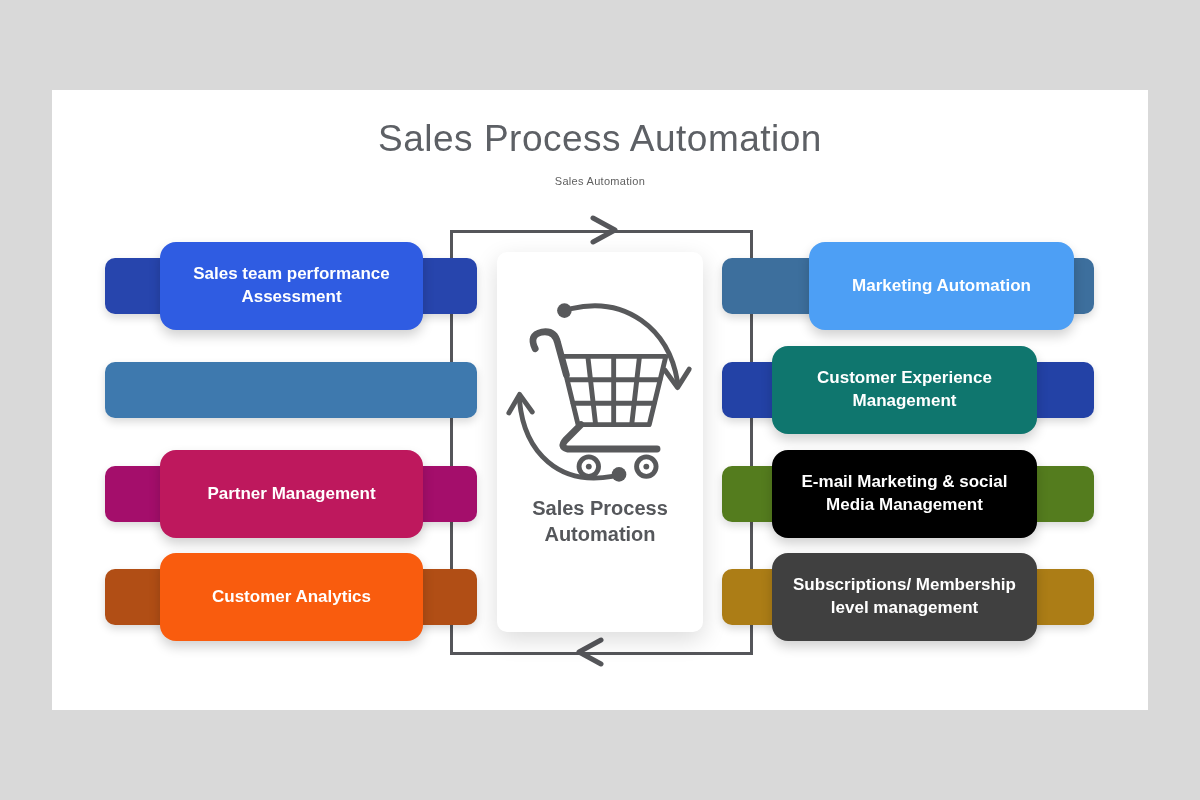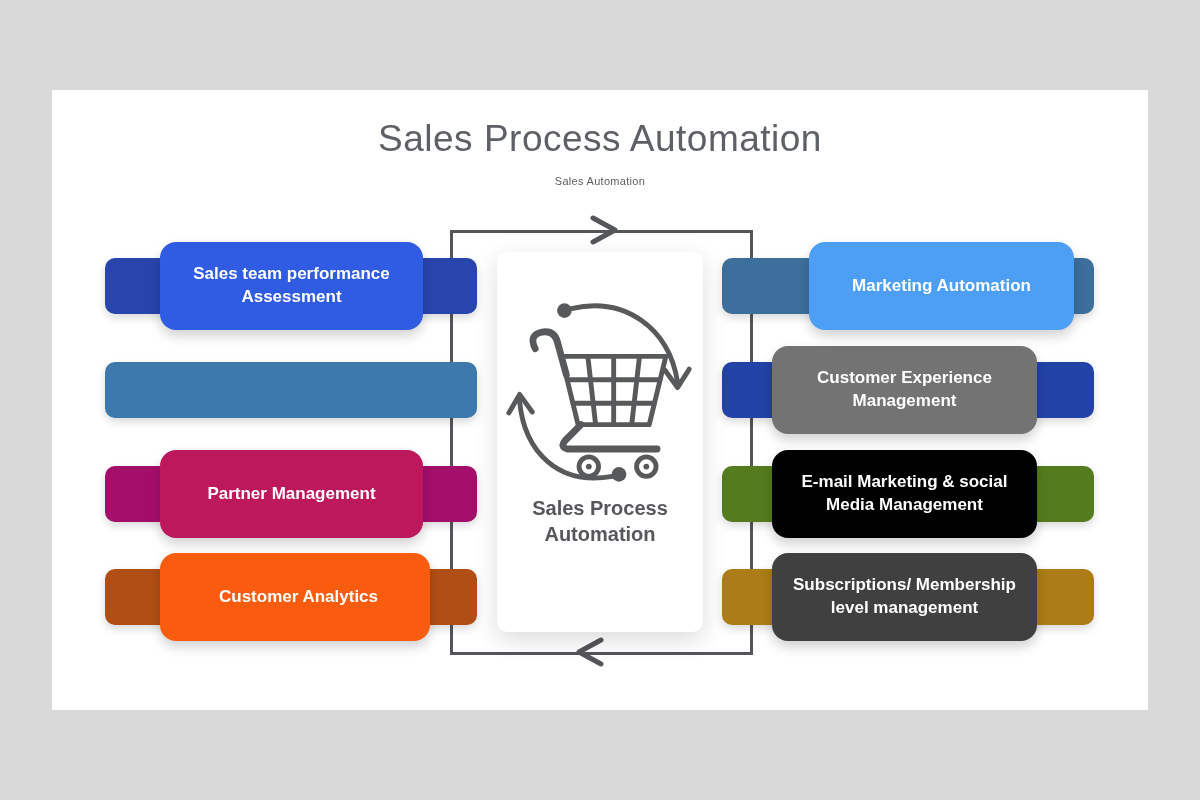--- a/index.html
+++ b/index.html
@@ -111,31 +111,31 @@
     </div>
 
     <div class="row-tab left" style="top: 272px; background-color: rgb(62, 121, 174);"></div>
 
     <div class="row-tab left" style="top: 376px; background-color: rgb(164, 14, 107);"></div>
     <div class="row-box left" style="top: 360px; background-color: #be185d;">
       <span class="row-label">Partner Management</span>
     </div>
 
     <div class="row-tab left" style="top: 479px; background-color: rgb(177, 78, 21);"></div>
-    <div class="row-box left" style="top: 463px; background-color: rgb(249, 92, 14); padding-left: 7px;">
+    <div class="row-box left" style="top: 463px; background-color: rgb(249, 92, 14);">
       <span class="row-label">Customer Analytics</span>
     </div>
 
     <div class="row-tab right" style="top: 168px; background-color: rgb(61, 111, 157);"></div>
     <div class="row-box right" style="top: 152px; background-color: rgb(77, 159, 245); margin-left: 37px;">
       <span class="row-label">Marketing Automation</span>
     </div>
 
     <div class="row-tab right" style="top: 272px; background-color: rgb(35, 66, 166);"></div>
-    <div class="row-box right" style="top: 256px; background-color: #737373;">
+    <div class="row-box right" style="top: 256px; background-color: #0f766e;">
       <span class="row-label">Customer Experience Management</span>
     </div>
 
     <div class="row-tab right" style="top: 376px; background-color: rgb(84, 124, 30);"></div>
     <div class="row-box right" style="top: 360px; background-color: #000000; justify-content: center;">
       <span class="row-label">E-mail Marketing &amp; social Media Management</span>
     </div>
 
     <div class="row-tab right" style="top: 479px; background-color: rgb(172, 125, 22);"></div>
     <div class="row-box right" style="top: 463px; background-color: #404040;">

